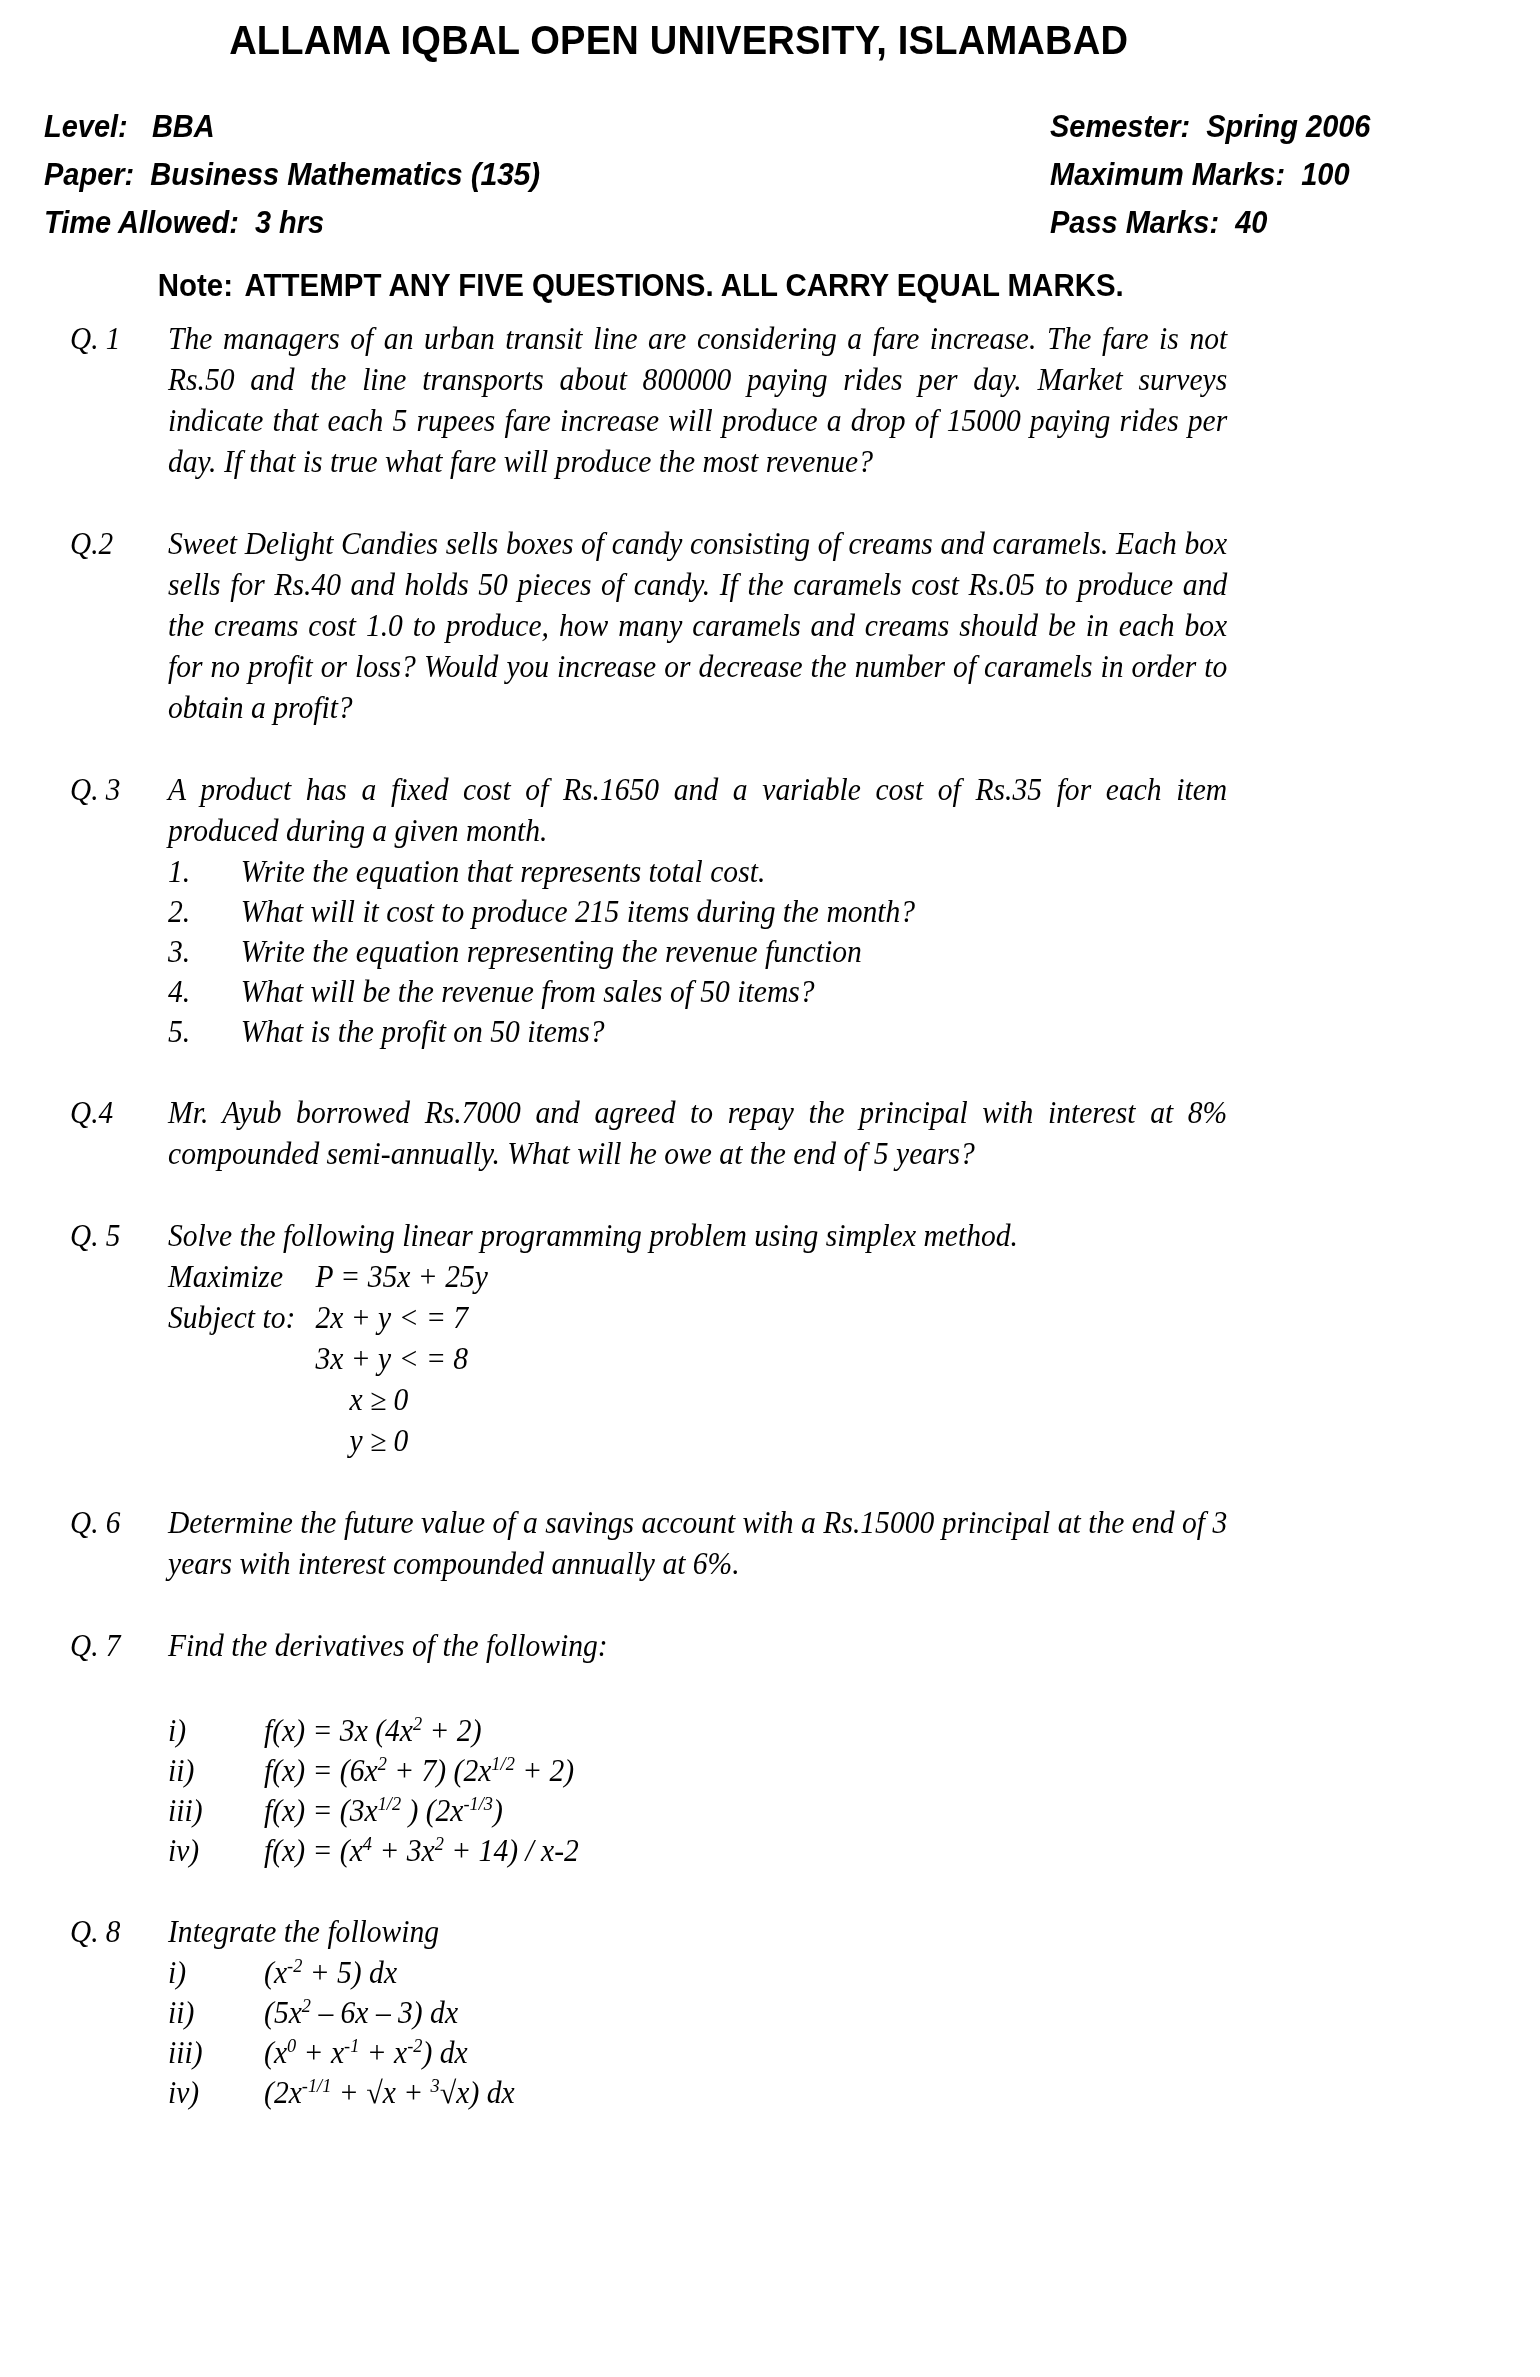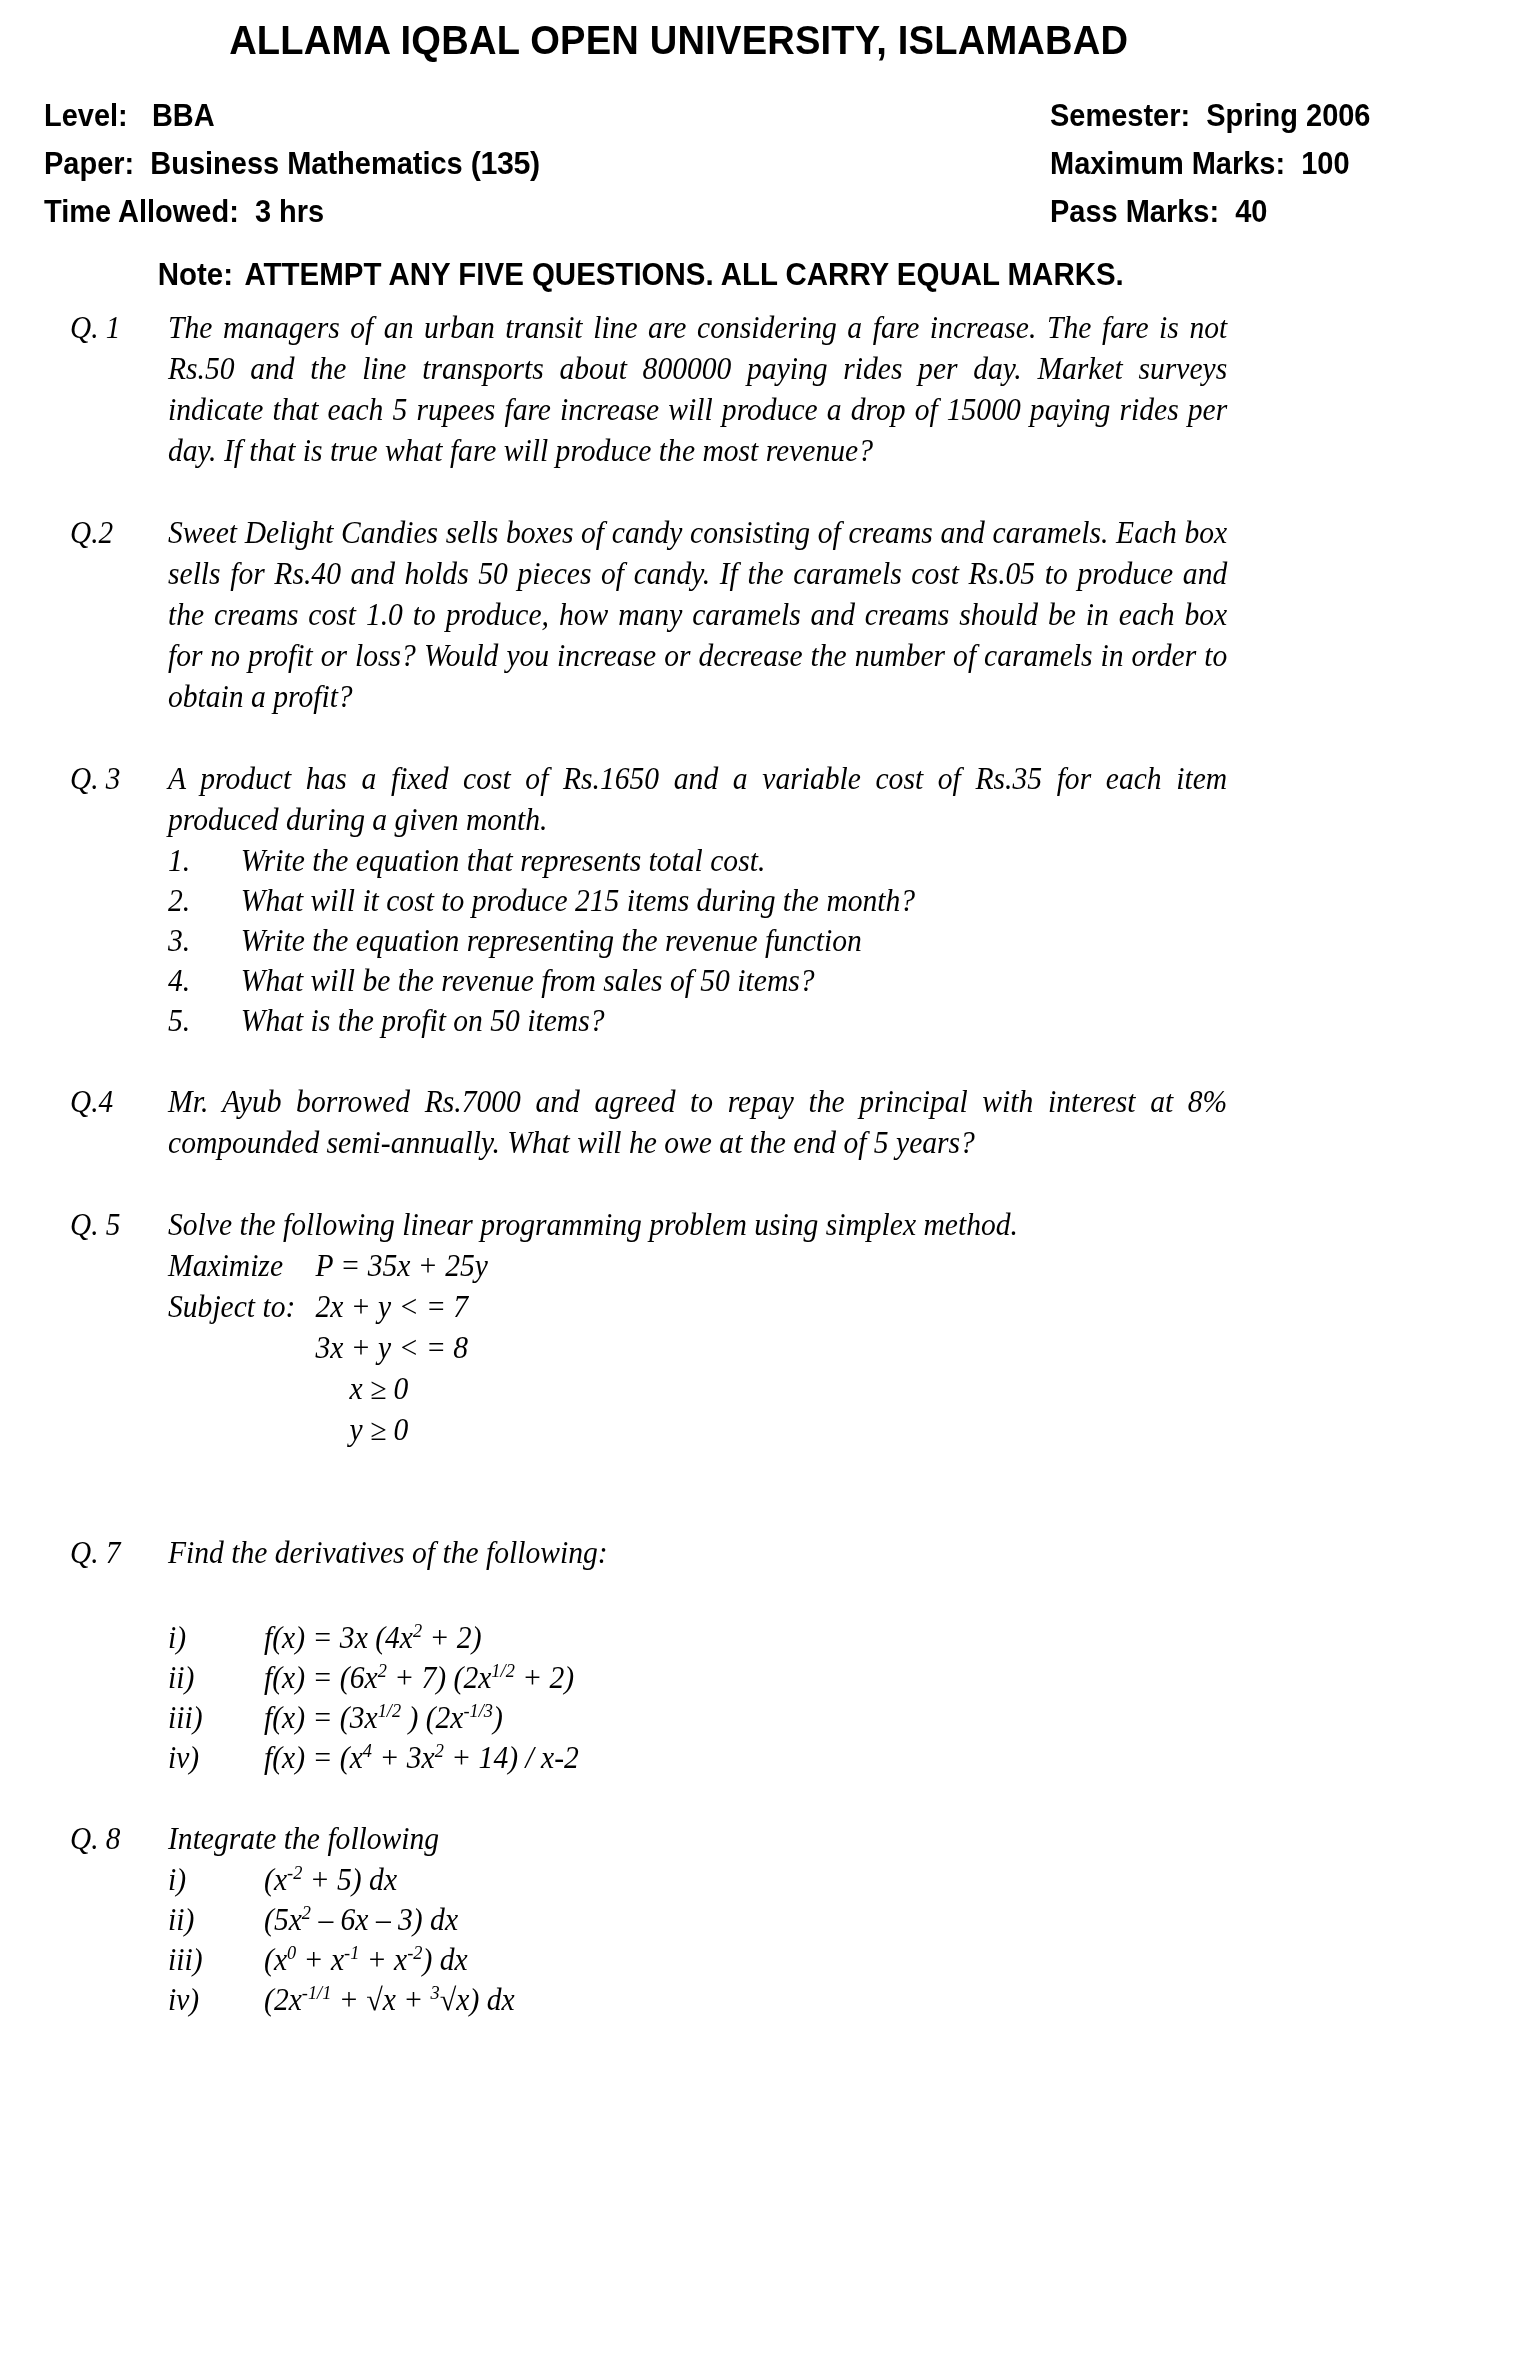--- a/index.html
+++ b/index.html
@@ -33,22 +33,23 @@
     text-align: center;
     margin: 17px 0 0 0;
     padding-left: 30.5px;
     transform: scaleX(0.93);
     transform-origin: center top;
     white-space: nowrap;
   }
 
   .meta {
     position: relative;
-    margin-top: 27px;
+    margin-top: 38px;
     height: 152px;
+    font-style: italic;
   }
   .meta-left {
     position: absolute;
     left: 44px;
     top: 0;
     font-family: "Liberation Sans", "DejaVu Sans", sans-serif;
     font-weight: bold;
     font-size: 30.5px;
     line-height: 48px;
     transform: scaleX(0.95);
@@ -294,20 +295,26 @@
           <div class="lp-row">
             <span class="lp-label"></span>
             <span class="lp-expr ind">y ≥ 0</span>
           </div>
         </div>
       </div>
     </div>
 
     <div class="gap-lg"></div>
 
+    <div class="q">
+      <div class="q-num">Q. 6</div>
+      <div class="q-body">
+        <p class="q-para">Determine the future value of a savings account with a Rs.15000 principal at the end of 3 years with interest compounded annually at 6%.</p>
+      </div>
+    </div>
 
     <div class="gap-lg"></div>
 
     <div class="q">
       <div class="q-num">Q. 7</div>
       <div class="q-body nojust">
         <p class="q-para">Find the derivatives of the following:</p>
         <div class="q7-head-gap"></div>
         <div class="sublist">
           <div class="math-row">

